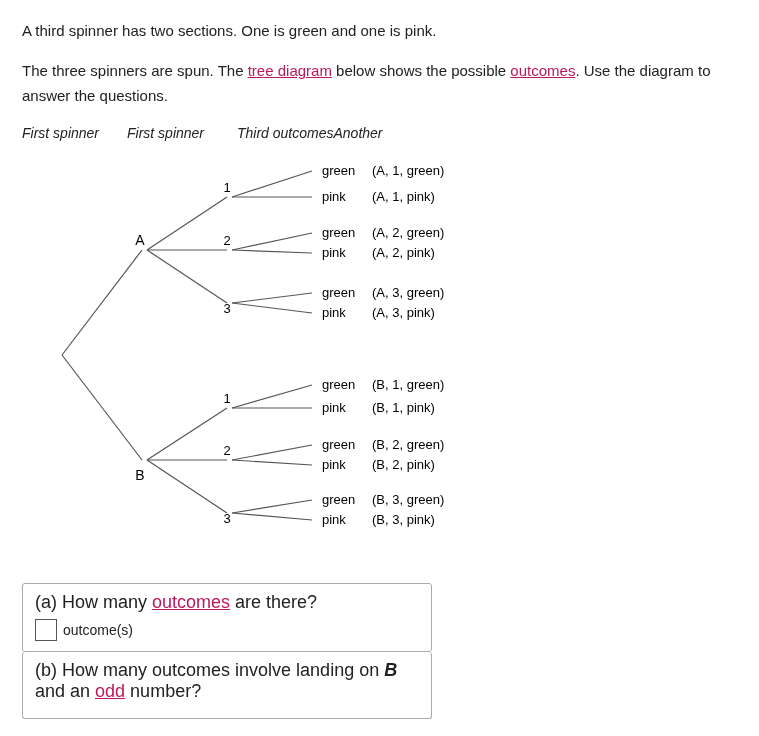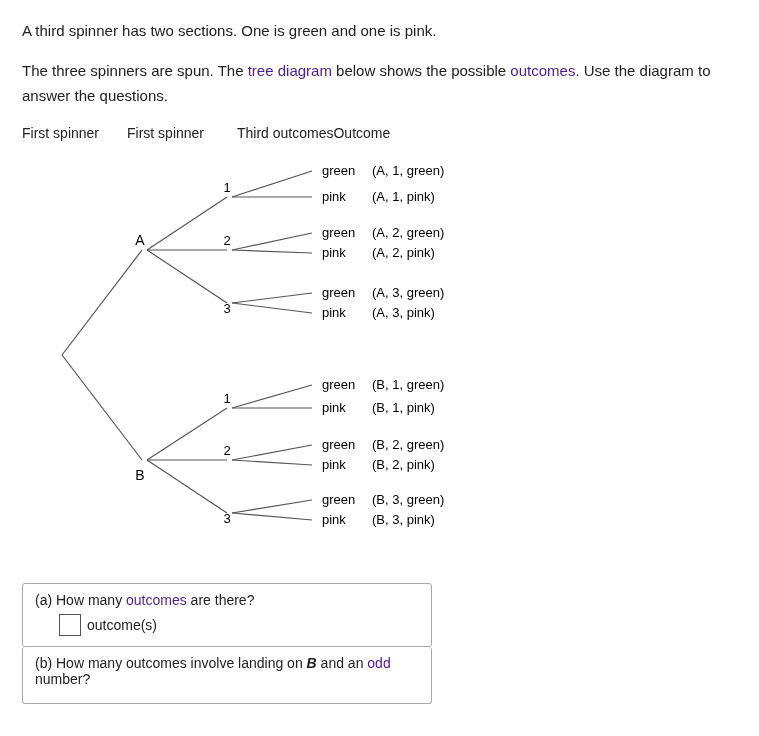--- a/index.html
+++ b/index.html
@@ -6,27 +6,28 @@
     body {
       font-family: Arial, sans-serif;
       font-size: 15px;
       color: #222;
       background: #fff;
       padding: 18px 22px;
       width: 759px;
     }
     .intro-text { line-height: 1.7; margin-bottom: 14px; }
     .intro-text .italic { font-style: italic; }
-    .link { color: #4c1d95; cursor: pointer; }
+    .link { color: #be185d; text-decoration: underline; cursor: pointer; }
     .diagram-section { margin-bottom: 18px; }
     .diagram-headers {
       display: flex;
       align-items: flex-start;
       margin-bottom: 4px;
       font-size: 14px;
+      font-style: italic;
     }
     .diagram-headers span { min-width: 100px; }
     .tree-container {
       position: relative;
       width: 460px;
       height: 420px;
       margin-left: 10px;
     }
     svg.tree-svg {
       position: absolute;
@@ -39,29 +40,28 @@
       border: 1px solid #aaa;
       border-radius: 3px;
       margin-bottom: 0;
       padding: 8px 12px 10px 12px;
       width: 410px;
     }
     .question-box + .question-box {
       border-top: none;
     }
     .question-label {
-      font-size: 14px;
+      font-size: 18px;
       margin-bottom: 6px;
     }
     .question-label .bold-italic { font-style: italic; font-weight: bold; }
     .answer-row {
       display: flex;
       align-items: center;
       gap: 6px;
-      margin-left: 24px;
     }
     .answer-input {
       width: 22px;
       height: 22px;
       border: 1.5px solid #555;
       display: inline-block;
     }
     .answer-label { font-size: 14px; }
   </style>
 </head>
@@ -76,21 +76,21 @@
 <div class="intro-text" style="margin-bottom:16px;">
   The three spinners are spun. The <span class="link">tree diagram</span> below shows the possible <span class="link">outcomes</span>. Use the diagram to answer the questions.
 </div>
 
 <div class="diagram-section">
 
   <div class="diagram-headers">
     <span style="min-width:105px;">First spinner</span>
     <span style="min-width:110px;">First spinner</span>
     <span style="min-width:95px;">Third outcomes</span>
-    <span>Outcome</span>
+    <span>Another</span>
   </div>
 
   <div class="tree-container">
     <svg class="tree-svg" viewBox="0 0 460 420">
 
       <line x1="30" y1="210" x2="110" y2="105" stroke="#555" stroke-width="1.2"></line>
 
       <line x1="30" y1="210" x2="110" y2="315" stroke="#555" stroke-width="1.2"></line>
 
       <text x="108" y="100" font-size="14" text-anchor="middle">A</text>

